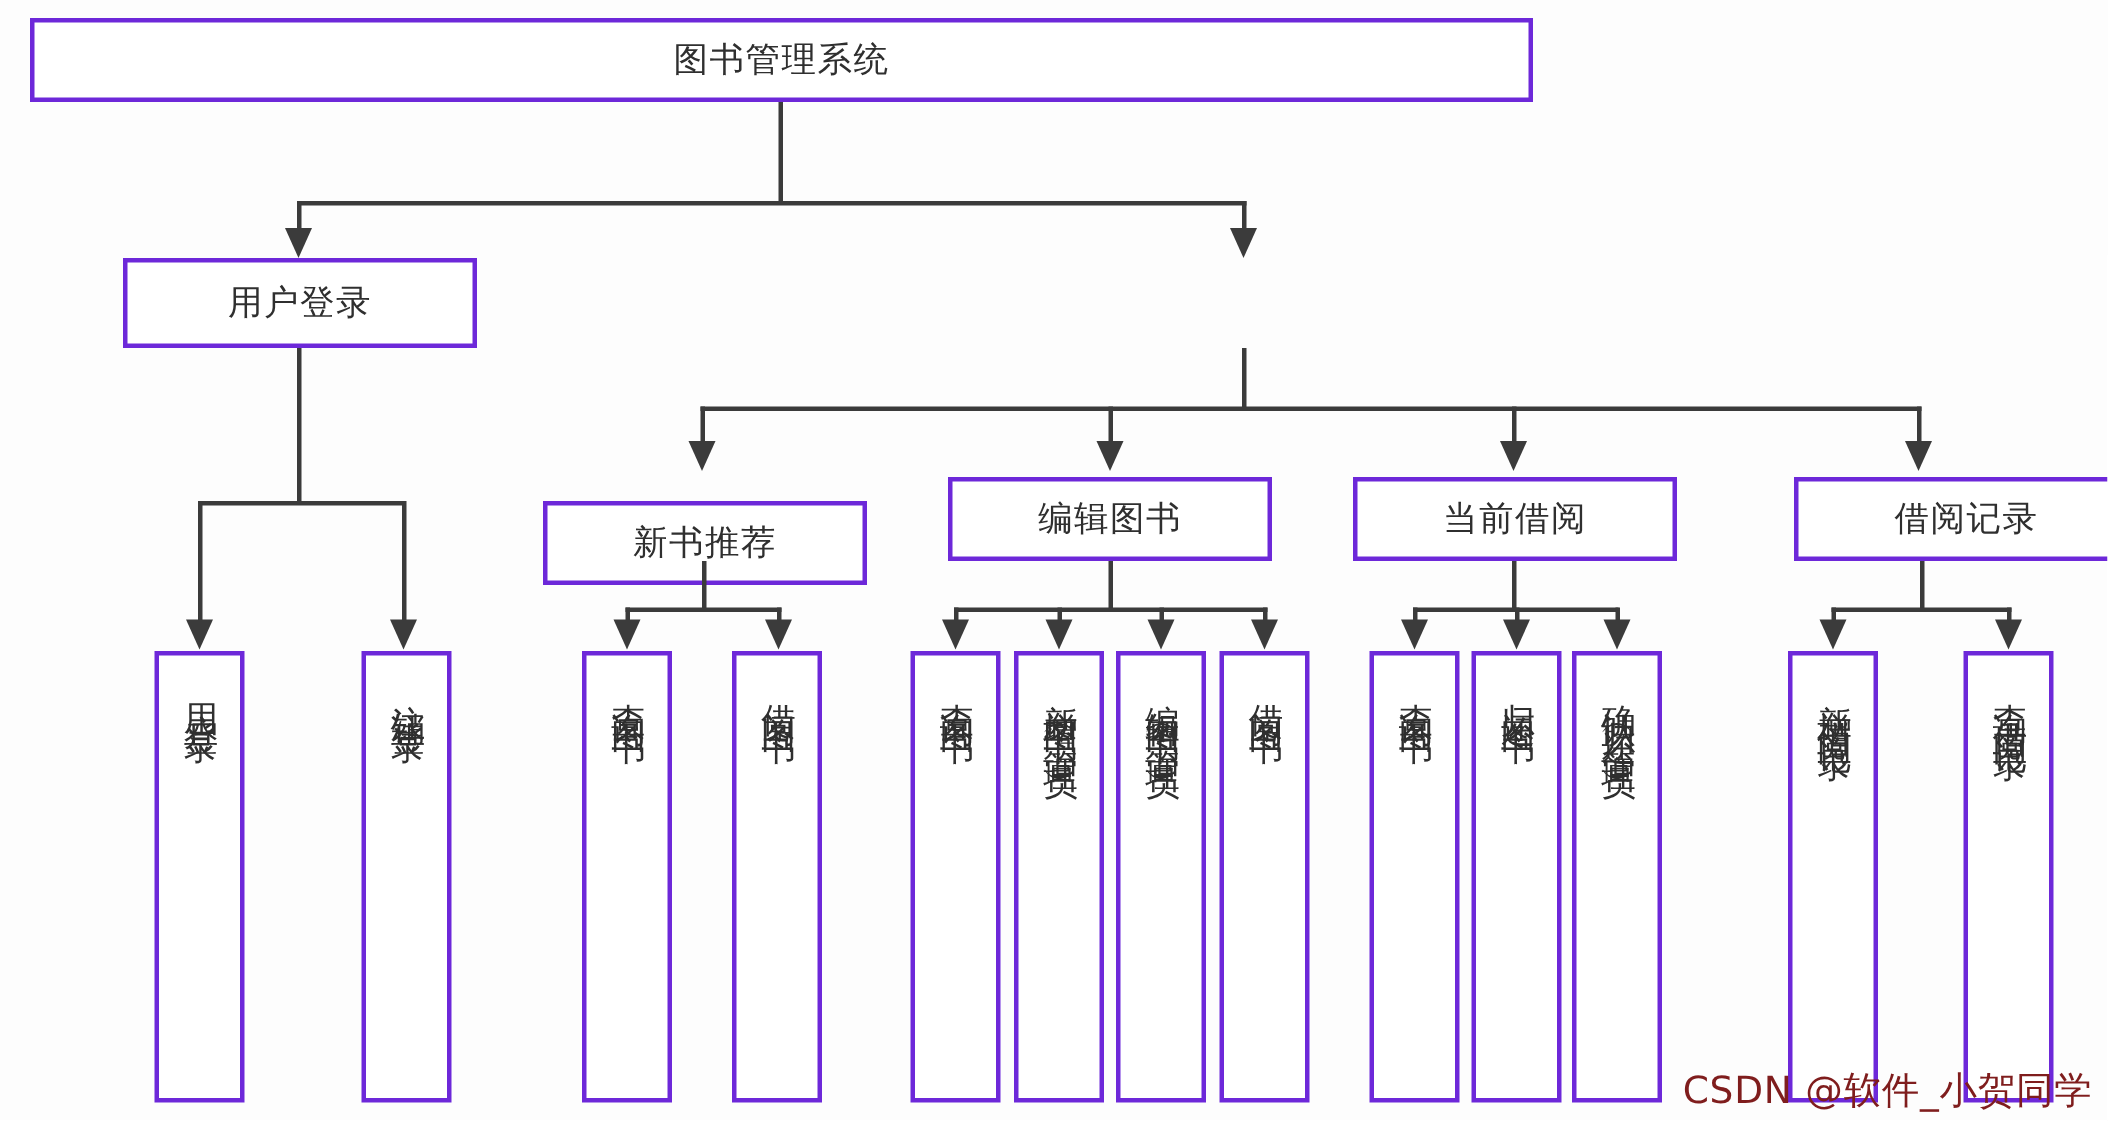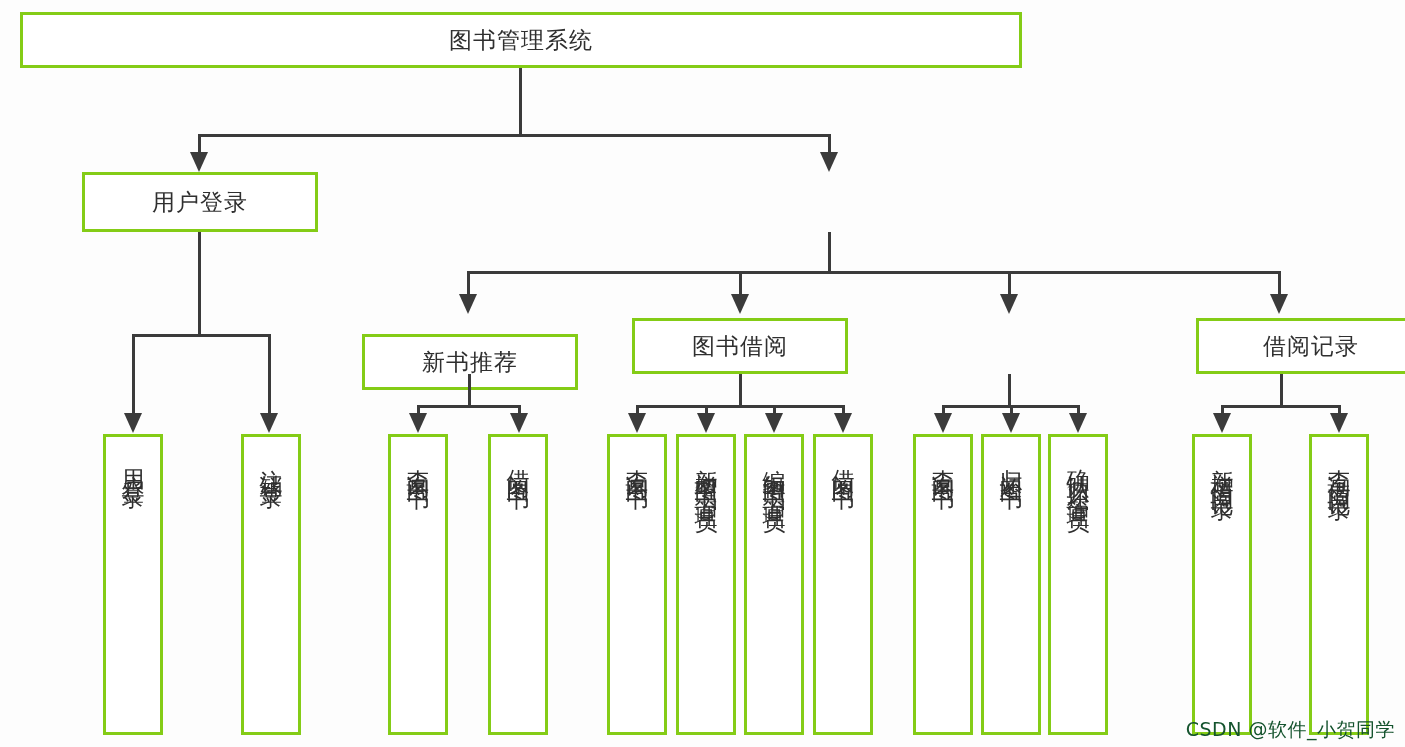--- a/index.html
+++ b/index.html
@@ -13,21 +13,21 @@
     height: 747px;
     background: #fdfdfd;
     font-family: "DejaVu Sans", "Liberation Sans", sans-serif;
     overflow: hidden;
   }
   
   .node {
     position: absolute;
     box-sizing: border-box;
     background: #ffffff;
-    border: 3px solid #84cc16;
+    border: 3px solid #6d28d9;
     display: flex;
     align-items: center;
     justify-content: center;
     color: #2b2b2b;
   }
   .node .label {
     font-size: 22px;
     line-height: 1.15;
     letter-spacing: 1px;
     white-space: nowrap;
@@ -67,22 +67,22 @@
     border-left: 9px solid transparent;
     border-right: 9px solid transparent;
     border-top: 20px solid #3b3b3b;
   }
 
   
   #watermark {
     position: absolute;
     right: 10px;
     bottom: 4px;
-    font-size: 19px;
-    color: #14532d;
+    font-size: 25px;
+    color: #7f1d1d;
     letter-spacing: 0.5px;
     white-space: nowrap;
     font-family: "DejaVu Sans", "Liberation Sans", sans-serif;
   }
 </style>
 </head>
 <body>
 
 <div id="canvas">
 
@@ -117,21 +117,24 @@
   <div class="arrow" style="left:731px; top:294px;"></div>
   <div class="vline" style="left:1008px; top:271px; height:26px;"></div>
   <div class="arrow" style="left:1000px; top:294px;"></div>
   <div class="vline" style="left:1278px; top:271px; height:26px;"></div>
   <div class="arrow" style="left:1270px; top:294px;"></div>
 
   <div class="node level3" style="left:362px; top:318px; width:216px; height:56px;margin-top:16px;">
     <span class="label">新书推荐</span>
   </div>
   <div class="node level3" style="left:632px; top:318px; width:216px; height:56px;">
-    <span class="label">图书借阅</span>
+    <span class="label">编辑图书</span>
+  </div>
+  <div class="node level3" style="left:902px; top:318px; width:216px; height:56px;">
+    <span class="label">当前借阅</span>
   </div>
   <div class="node level3" style="left:1196px; top:318px; width:218px; height:56px;padding-left:12px;">
     <span class="label">借阅记录</span>
   </div>
 
   <div class="vline" style="left:468px; top:374px; height:34px;"></div>
   <div class="hline" style="left:417px; top:405px; width:104px;"></div>
   <div class="vline" style="left:417px; top:405px; height:10px;"></div>
   <div class="arrow" style="left:409px; top:413px;"></div>
   <div class="vline" style="left:518px; top:405px; height:10px;"></div>

